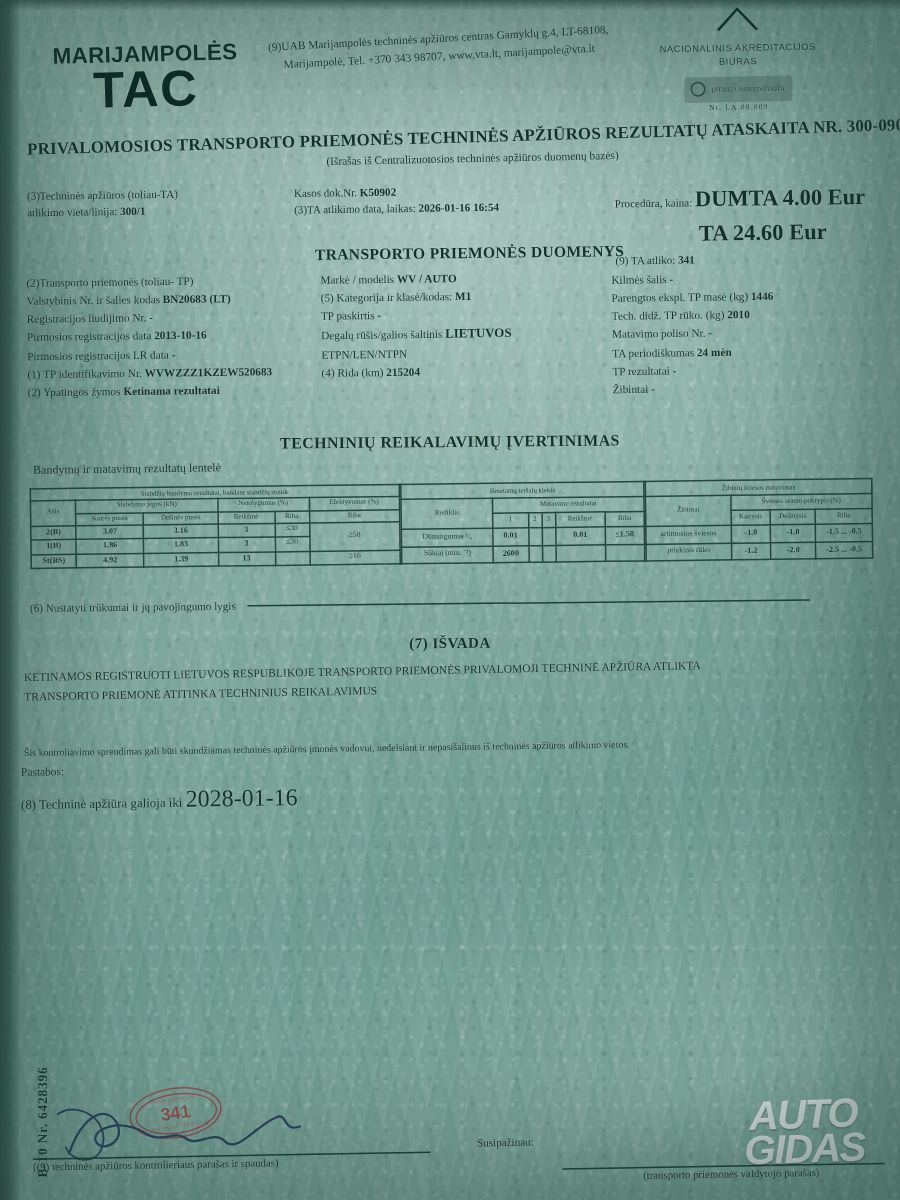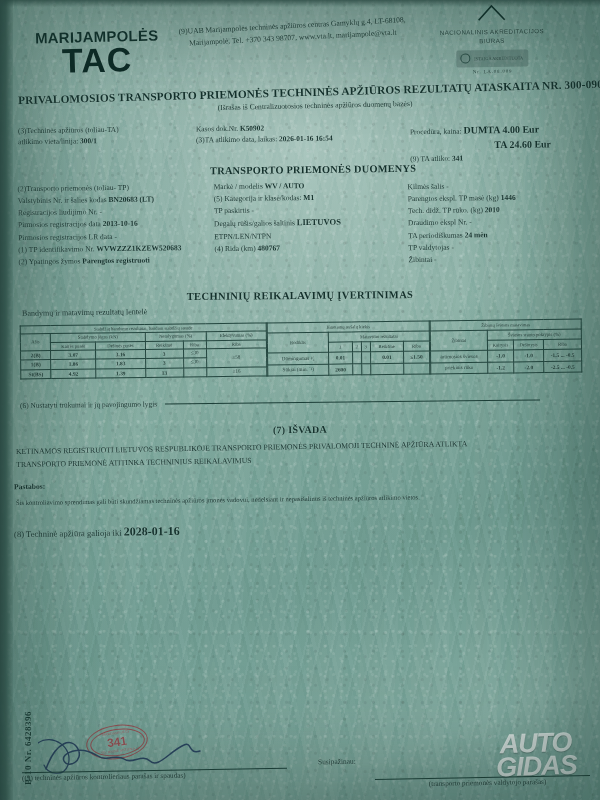--- a/index.html
+++ b/index.html
@@ -104,21 +104,21 @@
   #title { left: 18px; top: 86px; width: 580px; font-weight: 700; font-size: 11.3px;
            letter-spacing: .1px; transform: rotate(-1.6deg); white-space: nowrap; }
   #subtitle { left: 150px; top: 101px; width: 330px; text-align: center; font-size: 7.6px;
               transform: rotate(-1.2deg); }
 
   
   .meta { font-size: 7.4px; line-height: 1.5; }
   #meta-l { left: 18px; top: 124px; width: 175px; transform: rotate(-.8deg); }
   #meta-c { left: 196px; top: 122px; width: 200px; transform: rotate(-.8deg); }
   #meta-r { left: 410px; top: 122px; width: 185px; transform: rotate(-.8deg); }
-  #meta-r .price { font-weight: 700; font-size: 10px; }
+  #meta-r .price { font-weight: 700; font-size: 15px; }
 
   #sect-tp { left: 210px; top: 164px; font-weight: 700; font-size: 10.4px; letter-spacing: .2px;
              transform: rotate(-.7deg); }
 
   
   .vcol { font-size: 7.5px; line-height: 1.62; }
   #v-l { left: 18px; top: 182px; width: 190px; transform: rotate(-.7deg); }
   #v-c { left: 214px; top: 180px; width: 190px; transform: rotate(-.7deg); }
   #v-r { left: 408px; top: 180px; width: 190px; transform: rotate(-.7deg); }
   .vcol b { font-weight: 700; }
@@ -144,25 +144,25 @@
   #defects { left: 20px; top: 398px; width: 560px; font-size: 7.4px; transform: rotate(-.6deg); }
   #defects .line { display: inline-block; width: 375px; border-bottom: .8px solid #1d3f38;
                    margin-left: 6px; vertical-align: 2px; }
 
   #sect-isv { left: 0; top: 424px; width: 600px; text-align: center; font-weight: 700;
               font-size: 10px; letter-spacing: .3px; transform: rotate(-.5deg); }
 
   #concl { left: 16px; top: 440px; width: 575px; font-size: 7.7px; line-height: 1.75;
            transform: rotate(-1deg); }
 
-  #notes-h { left: 14px; top: 482px; font-weight: 700; font-size: 7.6px; transform: rotate(-.8deg); }
+  #notes-h { left: 14px; top: 510px; font-weight: 400; font-size: 7.6px; transform: rotate(-.8deg); }
   #notes-b { left: 16px; top: 495px; width: 575px; font-size: 6.6px; transform: rotate(-.8deg); }
 
   #valid { left: 14px; top: 525px; font-size: 8.6px; transform: rotate(-.8deg); }
-  #valid b { font-weight: 700; font-size: 12px; text-align: right; }
+  #valid b { font-weight: 400; font-size: 16px; text-align: right; }
 
   
   #sideno { position: absolute; left: -27px; top: 725px; width: 110px; font-size: 9px;
             font-weight: 700; letter-spacing: .5px; transform: rotate(-90deg); color: #173a33; }
 
   #stamp { position: absolute; left: 86px; top: 725px; width: 62px; height: 34px;
            border: 1.6px solid #9b3d44; border-radius: 50%; transform: rotate(-8deg);
            color: #9b3d44; opacity: .82; display: flex; align-items: center;
            justify-content: center; flex-direction: column; overflow: hidden; }
   #stamp .ring2 { position: absolute; inset: 2.5px; border: .9px solid #9b3d44; border-radius: 50%; }
@@ -258,39 +258,39 @@
 
   <div class="abs" id="sect-tp">TRANSPORTO PRIEMONĖS DUOMENYS</div>
 
   <div class="abs vcol" id="v-l">
     <div><span>(2)Transporto priemonės (toliau- TP)</span> <b></b></div>
     <div><span>Valstybinis Nr. ir šalies kodas</span> <b>BN20683 (LT)</b></div>
     <div><span>Registracijos liudijimo Nr.</span> <b>-</b></div>
     <div><span>Pirmosios registracijos data</span> <b>2013-10-16</b></div>
     <div><span>Pirmosios registracijos LR data</span> <b>-</b></div>
     <div><span>(1) TP identifikavimo Nr.</span> <b>WVWZZZ1KZEW520683</b></div>
-    <div><span>(2) Ypatingos žymos</span> <b>Parengtos registruoti</b></div>
+    <div><span>(2) Ypatingos žymos</span> <b>Ketinama rezultatai</b></div>
   </div>
 
   <div class="abs vcol" id="v-c">
     <div><span>Markė / modelis</span> <b>WV / AUTO</b></div>
     <div><span>(5) Kategorija ir klasė/kodas:</span> <b>M1</b></div>
     <div><span>TP paskirtis</span> <b>-</b></div>
     <div><span>Degalų rūšis/galios šaltinis</span> <b style="font-size:8.6px">LIETUVOS</b></div>
     <div><span>ETPN/LEN/NTPN</span> <b></b></div>
-    <div><span>(4) Rida (km)</span> <b>480767</b></div>
+    <div><span>(4) Rida (km)</span> <b>215204</b></div>
   </div>
 
   <div class="abs vcol" id="v-r">
     <div><span>Kilmės šalis</span> <b>-</b></div>
     <div><span>Parengtos ekspl. TP masė (kg)</span> <b>1446</b></div>
     <div><span>Tech. didž. TP rūko. (kg)</span> <b>2010</b></div>
-    <div><span>Draudimo ekspl Nr.</span> <b>-</b></div>
+    <div><span>Matavimo poliso Nr.</span> <b>-</b></div>
     <div><span>TA periodiškumas</span> <b>24 mėn</b></div>
-    <div><span>TP valdytojas</span> <b>-</b></div>
+    <div><span>TP rezultatai</span> <b>-</b></div>
     <div><span>Žibintai</span> <b>-</b></div>
   </div>
 
   <div class="abs" id="sect-tech">TECHNINIŲ REIKALAVIMŲ ĮVERTINIMAS</div>
   <div class="abs" id="tbl-cap">Bandymų ir matavimų rezultatų lentelė</div>
 
   <div id="tables">
 
     <table class="t-brake">
       <tbody>

